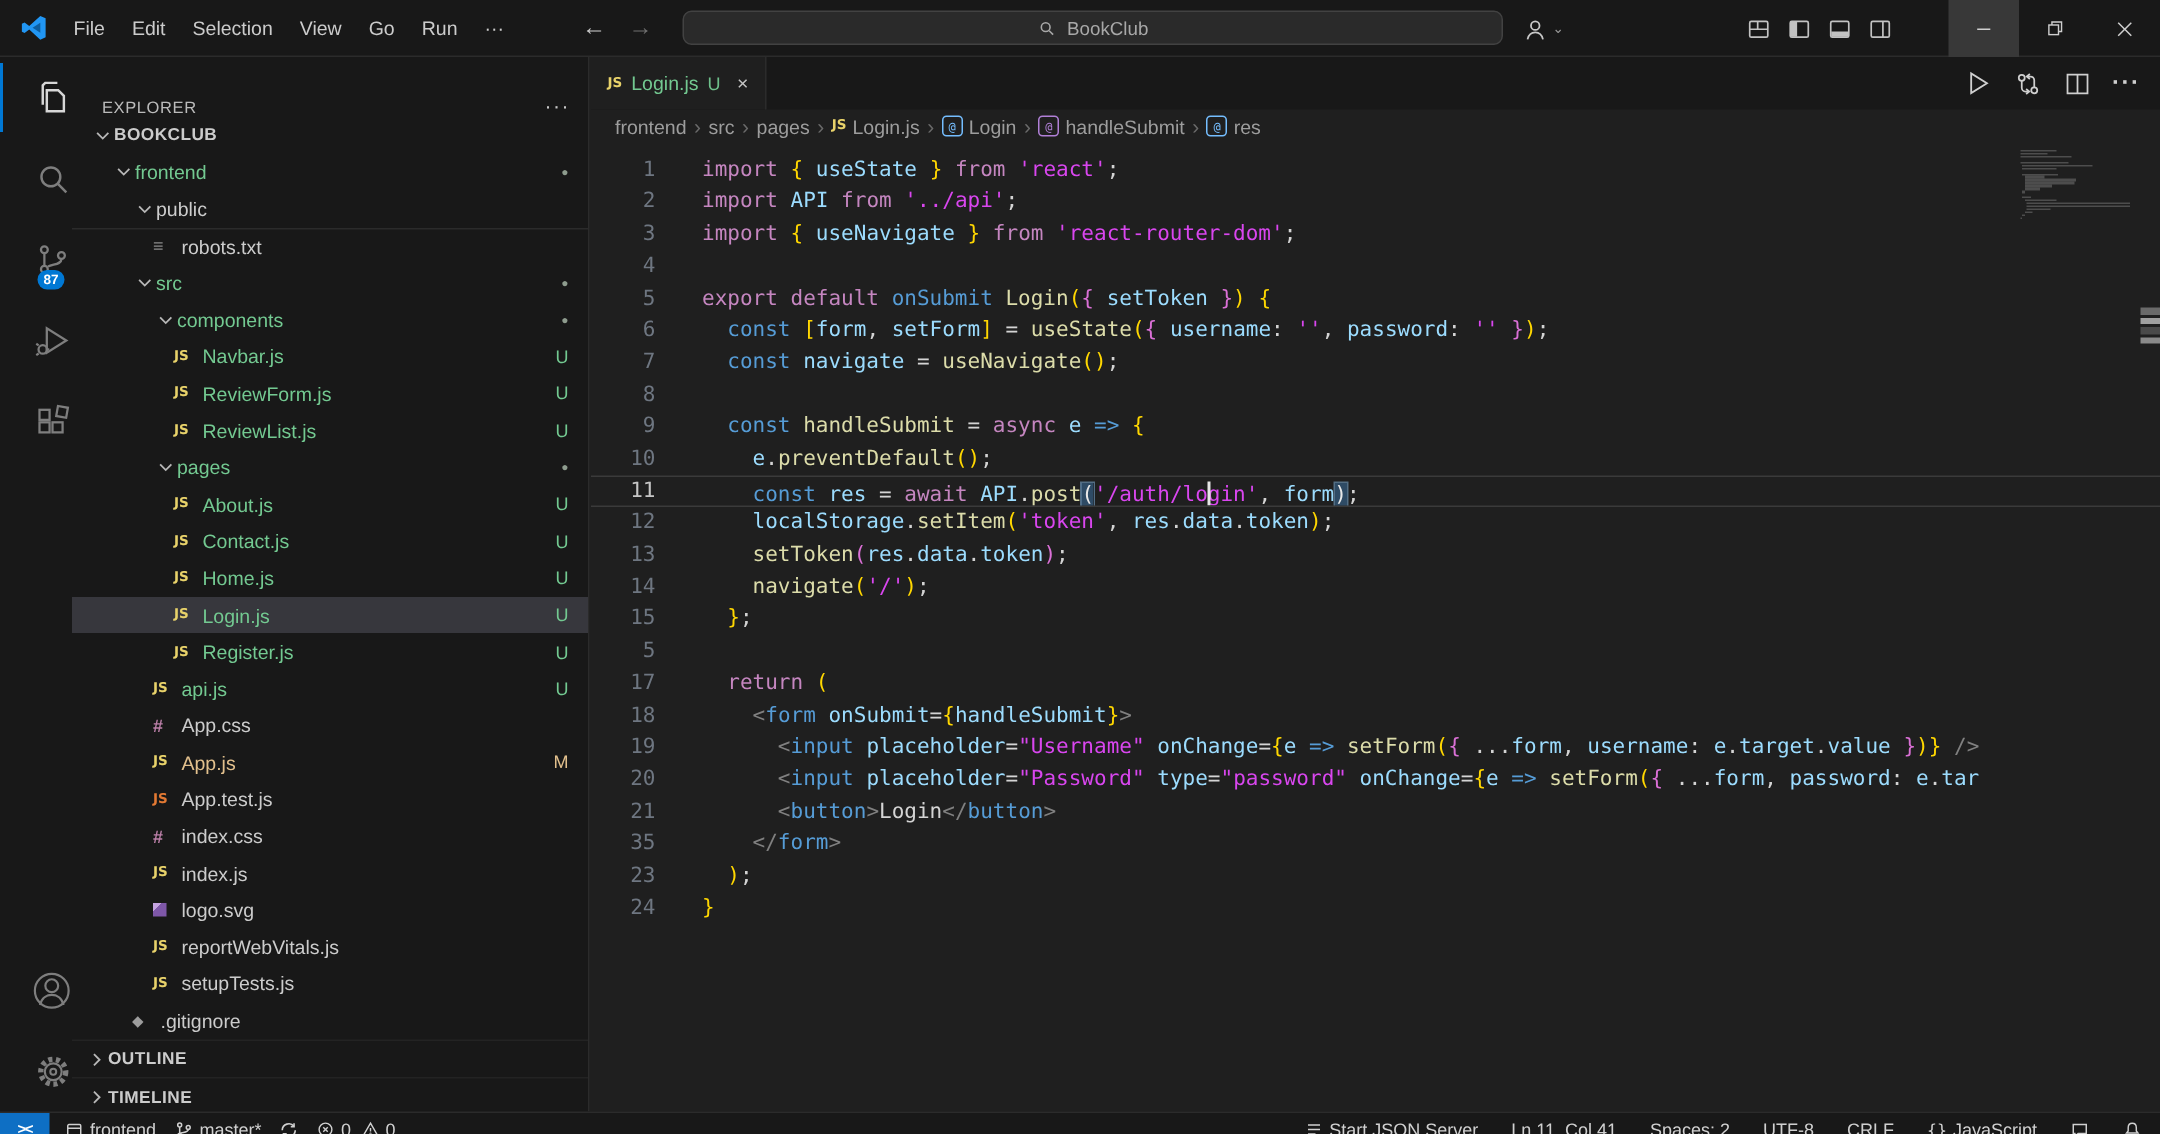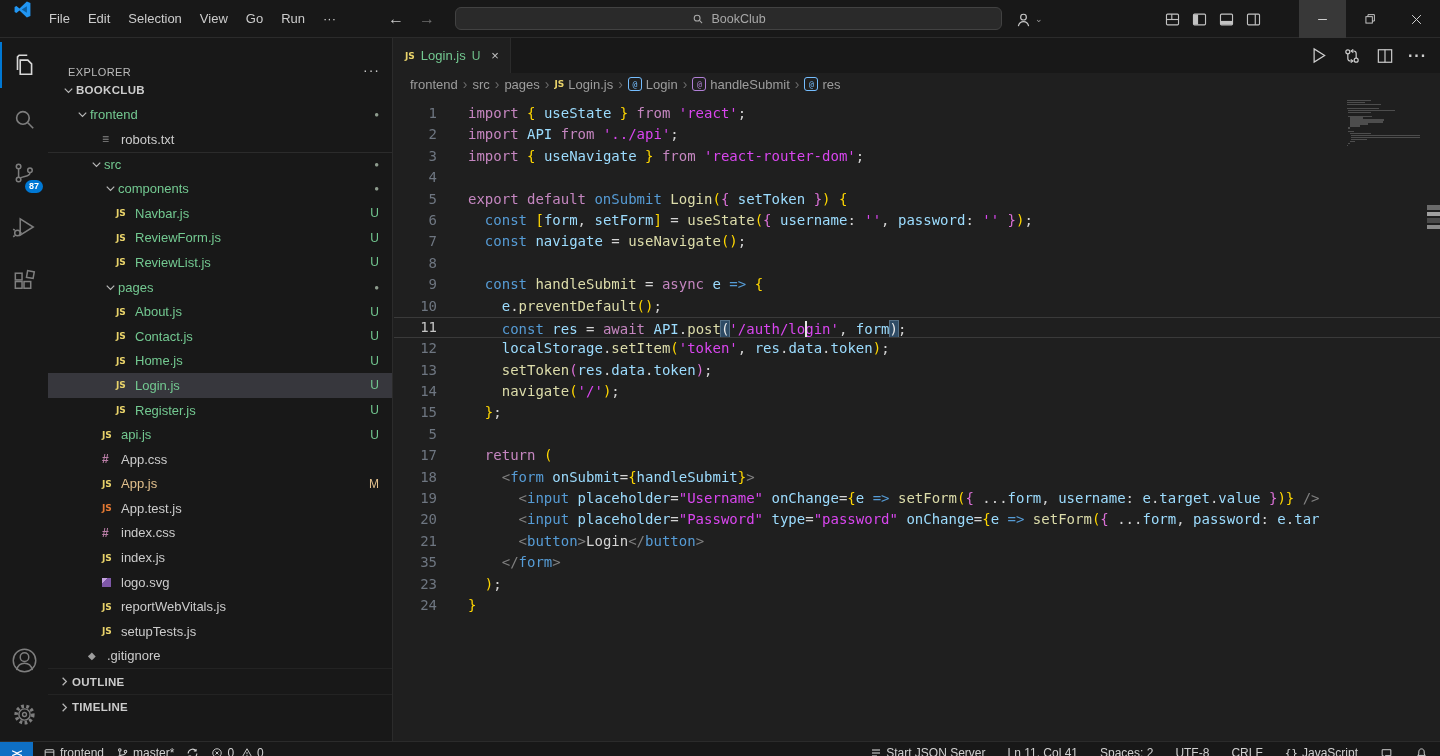--- a/index.html
+++ b/index.html
@@ -1,38 +1,38 @@
 <!DOCTYPE html>
 <html><head>
 <meta charset="utf-8">
 <style>
   html,body{margin:0;padding:0}
   body{width:1440px;height:756px;overflow:hidden;position:relative;background:#1f1f1f;
        font-family:"Liberation Sans",sans-serif;color:#ccc;-webkit-user-select:none;user-select:none}
   svg{display:block}
   
   .titlebar{position:absolute;left:0;top:0;width:1440px;height:38px;background:#181818;
-            border-bottom:1px solid #2b2b2b;box-sizing:border-box;display:flex;}
+            border-bottom:1px solid #2b2b2b;box-sizing:border-box;display:flex;align-items:center}
   .logo{margin-left:13px}
   .menus{display:flex;margin-left:8px;height:38px}
   .menu-item{padding:0 9px;font-size:13px;color:#cccccc;line-height:38px;border-radius:5px}
   .nav-arrows{position:absolute;left:388px;top:0;height:38px;display:flex;align-items:center;gap:15px;font-size:16px}
   .nav-back{color:#c8c8c8}.nav-fwd{color:#6e6e6e}
   .cmd-center{position:absolute;left:455px;top:7px;width:547px;height:23px;background:#2a2a2a;
               border:1px solid #424242;border-radius:6px;display:flex;align-items:center;justify-content:center;
               gap:6px;font-size:12.5px;color:#a8a8a8;box-sizing:border-box}
   .account-btn{position:absolute;left:1014px;top:0;height:38px;display:flex;align-items:center;gap:2px;color:#c8c8c8}
   .layout-group{position:absolute;left:1164px;top:0;height:38px;display:flex;align-items:center;gap:10px;color:#c2c2c2}
   .win-controls{position:absolute;right:0;top:0;height:38px;display:flex}
   .win-btn{width:47px;height:38px;display:flex;align-items:center;justify-content:center;color:#cfcfcf}
   .win-btn.min{background:#383838}
   
   .activitybar{position:absolute;left:0;top:38px;width:48px;bottom:15px;background:#181818;
                display:flex;flex-direction:column}
-  .ab-item{width:48px;height:54px;display:flex;align-items:center;justify-content:center;color:#7e7e7e;position:relative}
+  .ab-item{width:48px;height:54px;display:flex;align-items:center;justify-content:flex-end;color:#7e7e7e;position:relative}
   .ab-item.active{color:#d7d7d7}
   .ab-item.active::before{content:"";position:absolute;left:0;top:4px;bottom:4px;width:2px;background:#0078d4}
   .ab-badge{position:absolute;right:5px;bottom:7px;background:#0078d4;color:#fff;font-size:9px;font-weight:700;
             border-radius:9px;padding:1px 4px;line-height:11px}
   .ab-bottom{margin-top:auto}
   
   .sidebar{position:absolute;left:48px;top:38px;width:345px;bottom:15px;background:#181818;
            border-right:1px solid #2b2b2b;box-sizing:border-box}
   .sb-header{height:40px;display:flex;align-items:flex-end;padding:0 12px 0 20px;font-size:11px;
              letter-spacing:.4px;color:#bbbbbb}
@@ -275,20 +275,28 @@
       </div>
       <div class="tree-row" style="padding-left: 26px;">
         <span class="tree-chev">
           <svg width="15" height="15" viewBox="0 0 16 16" fill="none" stroke="#b8b8b8" stroke-width="1.3">
             <path d="M4 6l4 4 4-4"></path>
           </svg>
         </span>
         <span class="c-green">frontend</span>
         <span class="row-badge b-dot">●</span>
       </div>
+      <div class="tree-row" style="padding-left: 40px;">
+        <span class="tree-chev">
+          <svg width="15" height="15" viewBox="0 0 16 16" fill="none" stroke="#b8b8b8" stroke-width="1.3">
+            <path d="M4 6l4 4 4-4"></path>
+          </svg>
+        </span>
+        <span>public</span>
+      </div>
       <div class="tree-row" style="padding-left: 54px;">
         <span class="tree-ficon">
           <span class="txt-ico">≡</span>
         </span>
         <span>robots.txt</span>
       </div>
       <div class="tree-row" style="padding-left: 40px;">
         <span class="tree-chev">
           <svg width="15" height="15" viewBox="0 0 16 16" fill="none" stroke="#b8b8b8" stroke-width="1.3">
             <path d="M4 6l4 4 4-4"></path>

